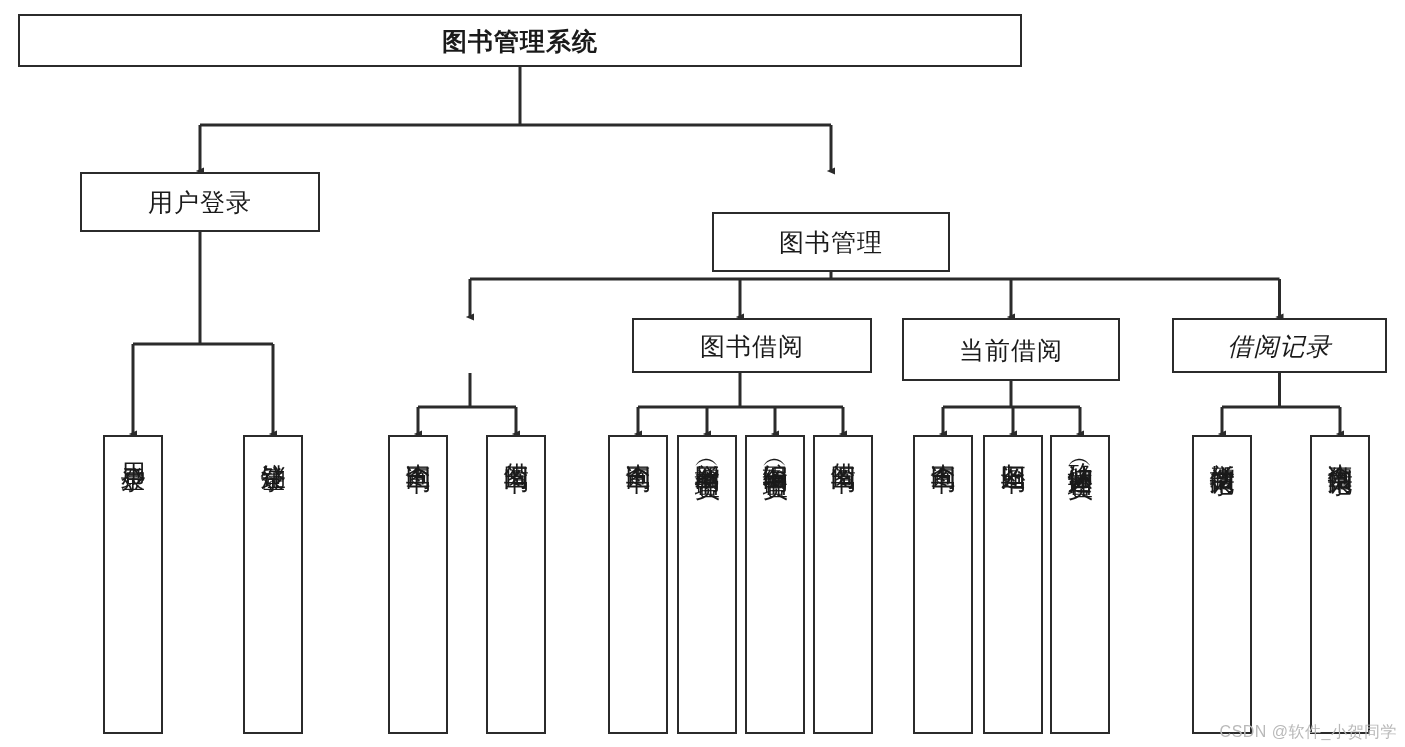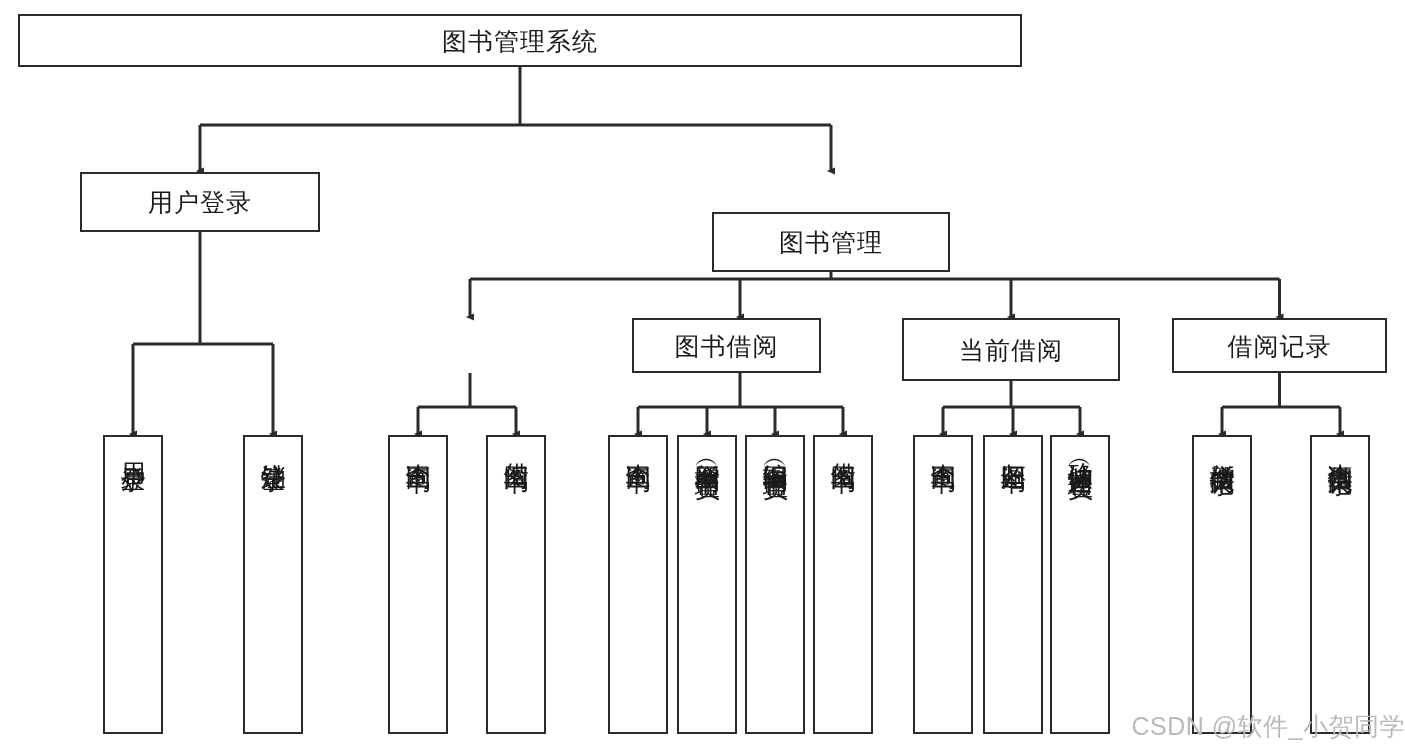--- a/index.html
+++ b/index.html
@@ -53,23 +53,23 @@
   }
   .node-label {
     white-space: pre;
     pointer-events: none;
   }
   .node-box.vertical .node-label {
     white-space: nowrap;
   }
   #watermark {
     position: absolute;
-    right: 0;
+    right: 8px;
     bottom: 4px;
-    font-size: 25px;
+    font-size: 16px;
     color: #b9b9b9;
     letter-spacing: 0.5px;
     user-select: none;
     white-space: nowrap;
   }
 </style>
 </head>
 <body>
 
 <div id="diagram-root">
@@ -109,38 +109,38 @@
         <line x1="943" y1="407" x2="943" y2="434" marker-end="url(#arrowhead)"></line>
         <line x1="1013" y1="407" x2="1013" y2="434" marker-end="url(#arrowhead)"></line>
         <line x1="1080" y1="407" x2="1080" y2="434" marker-end="url(#arrowhead)"></line>
         <line x1="1279.5" y1="373" x2="1279.5" y2="407"></line>
         <line x1="1222" y1="407" x2="1340" y2="407"></line>
         <line x1="1222" y1="407" x2="1222" y2="434" marker-end="url(#arrowhead)"></line>
         <line x1="1340" y1="407" x2="1340" y2="434" marker-end="url(#arrowhead)"></line>
       </g>
   </svg>
 
-  <div class="node-box horizontal" style="left: 18px; top: 14px; width: 1004px; height: 53px;">
+  <div class="node-box horizontal" style="left: 18px; top: 14px; width: 1004px; height: 53px; font-weight: bold;">
     <span class="node-label">图书管理系统</span>
   </div>
 
   <div class="node-box horizontal" style="left: 80px; top: 172px; width: 240px; height: 60px;">
     <span class="node-label">用户登录</span>
   </div>
   <div class="node-box horizontal" style="left: 712px; top: 172px; width: 238px; height: 60px; margin-top: 40px;">
     <span class="node-label">图书管理</span>
   </div>
 
-  <div class="node-box horizontal" style="left: 632px; top: 318px; width: 189px; height: 55px;">
+  <div class="node-box horizontal" style="left: 632px; top: 318px; width: 240px; height: 55px;">
     <span class="node-label">图书借阅</span>
   </div>
   <div class="node-box horizontal" style="left: 902px; top: 318px; width: 218px; height: 63px;">
     <span class="node-label">当前借阅</span>
   </div>
-  <div class="node-box horizontal" style="left: 1172px; top: 318px; width: 215px; height: 55px;">
+  <div class="node-box horizontal" style="left: 1172px; top: 318px; width: 215px; height: 55px; font-style: italic;">
     <span class="node-label">借阅记录</span>
   </div>
 
   <div class="node-box vertical" style="left: 103px; top: 435px; width: 60px; height: 299px;">
     <span class="node-label">用户登录</span>
   </div>
   <div class="node-box vertical" style="left: 243px; top: 435px; width: 60px; height: 299px;">
     <span class="node-label">注销登录</span>
   </div>
 

